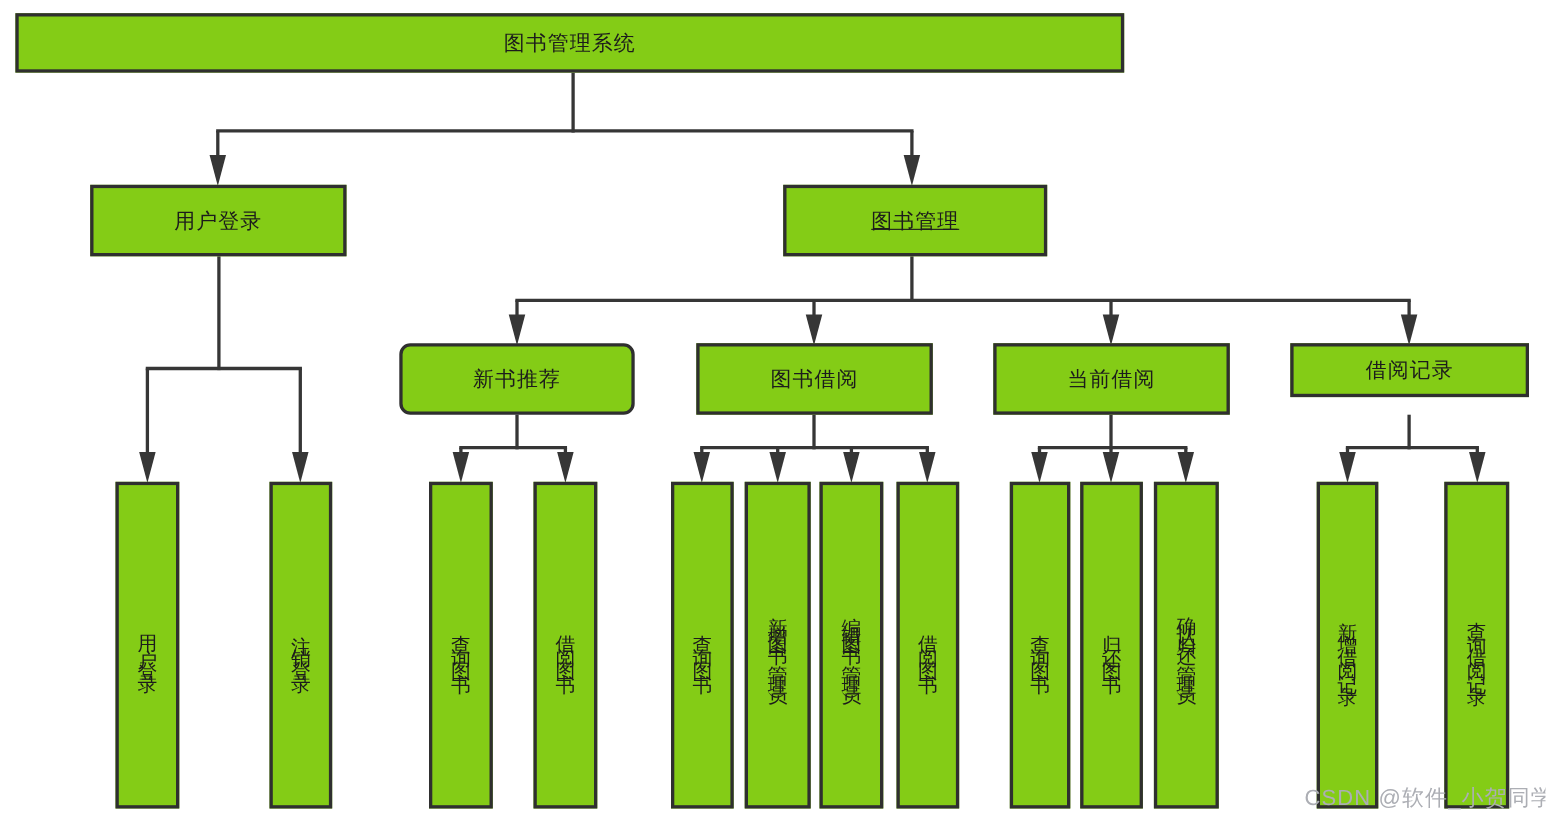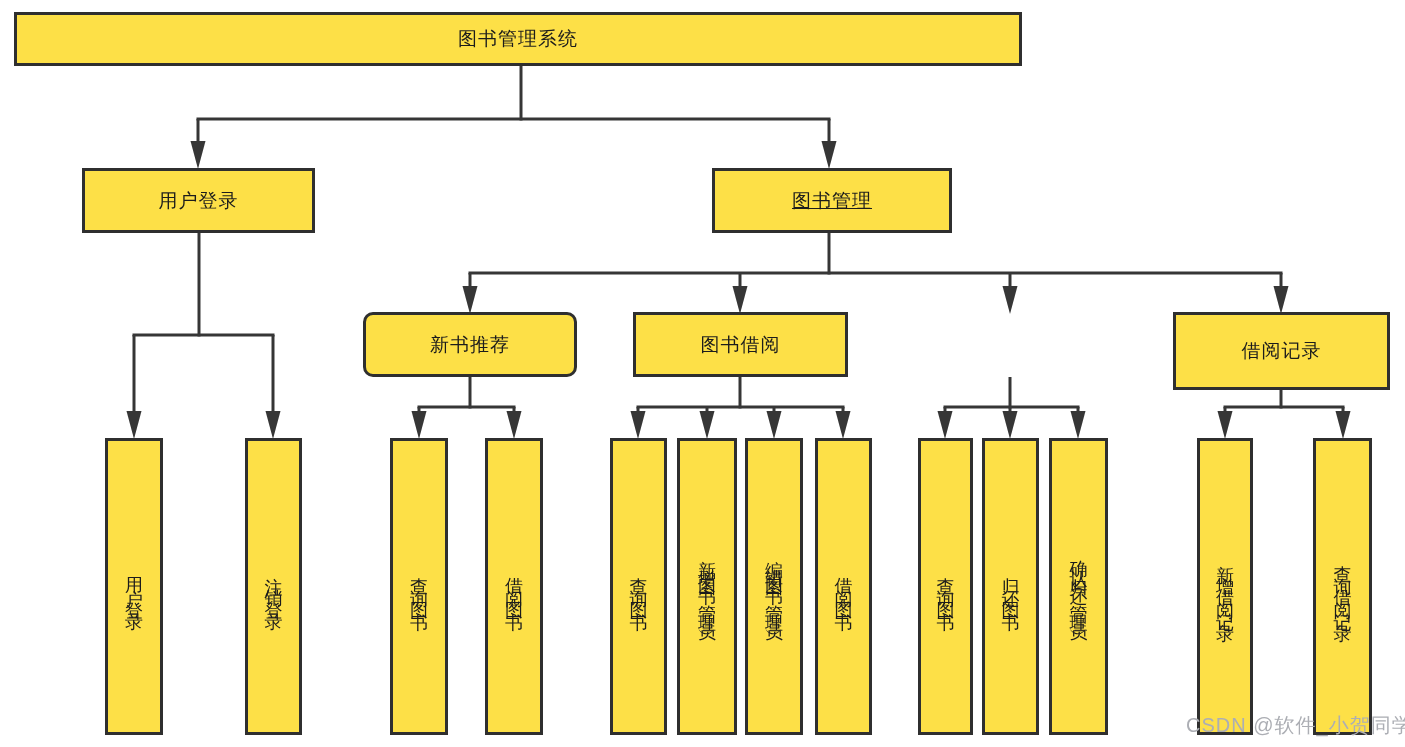--- a/index.html
+++ b/index.html
@@ -15,21 +15,21 @@
     background:var(--background);
     font-family:"Liberation Sans","DejaVu Sans",sans-serif;
     position:relative;overflow:hidden;
     color:var(--text);
   }
   .stage{position:absolute;left:0;top:0;width:1405px;height:747px;}
   .node{
     position:absolute;
     box-sizing:border-box;
     border:3px solid var(--border);
-    background:#fde047;
+    background:#84cc16;
     display:flex;align-items:center;justify-content:center;
     z-index:2;
   }
   .node.h{font-size:19px;letter-spacing:1px;}
   .vtext{
     writing-mode:vertical-rl;
     text-orientation:mixed;
     font-size:18px;
     line-height:1;
     letter-spacing:12px;
@@ -138,21 +138,24 @@
   <div class="node h" style="left:712px;top:168px;width:240px;height:65px;text-decoration:underline;">
     <span>图书管理</span>
   </div>
 
   <div class="node h" style="left:363px;top:312px;width:214px;height:65px;border-radius:10px;">
     <span>新书推荐</span>
   </div>
   <div class="node h" style="left:633px;top:312px;width:215px;height:65px;justify-content:center;">
     <span>图书借阅</span>
   </div>
-  <div class="node h" style="left:1173px;top:312px;width:217px;height:78px;">
+  <div class="node h" style="left:903px;top:312px;width:215px;height:65px;">
+    <span>当前借阅</span>
+  </div>
+  <div class="node h" style="left:1173px;top:312px;width:217px;height:49px;">
     <span>借阅记录</span>
   </div>
 
   <div class="node" style="left:105px;top:438px;width:58px;height:297px;">
     <span class="vtext">用户登录</span>
   </div>
   <div class="node" style="left:245px;top:438px;width:57px;height:297px;">
     <span class="vtext">注销登录</span>
   </div>
 

